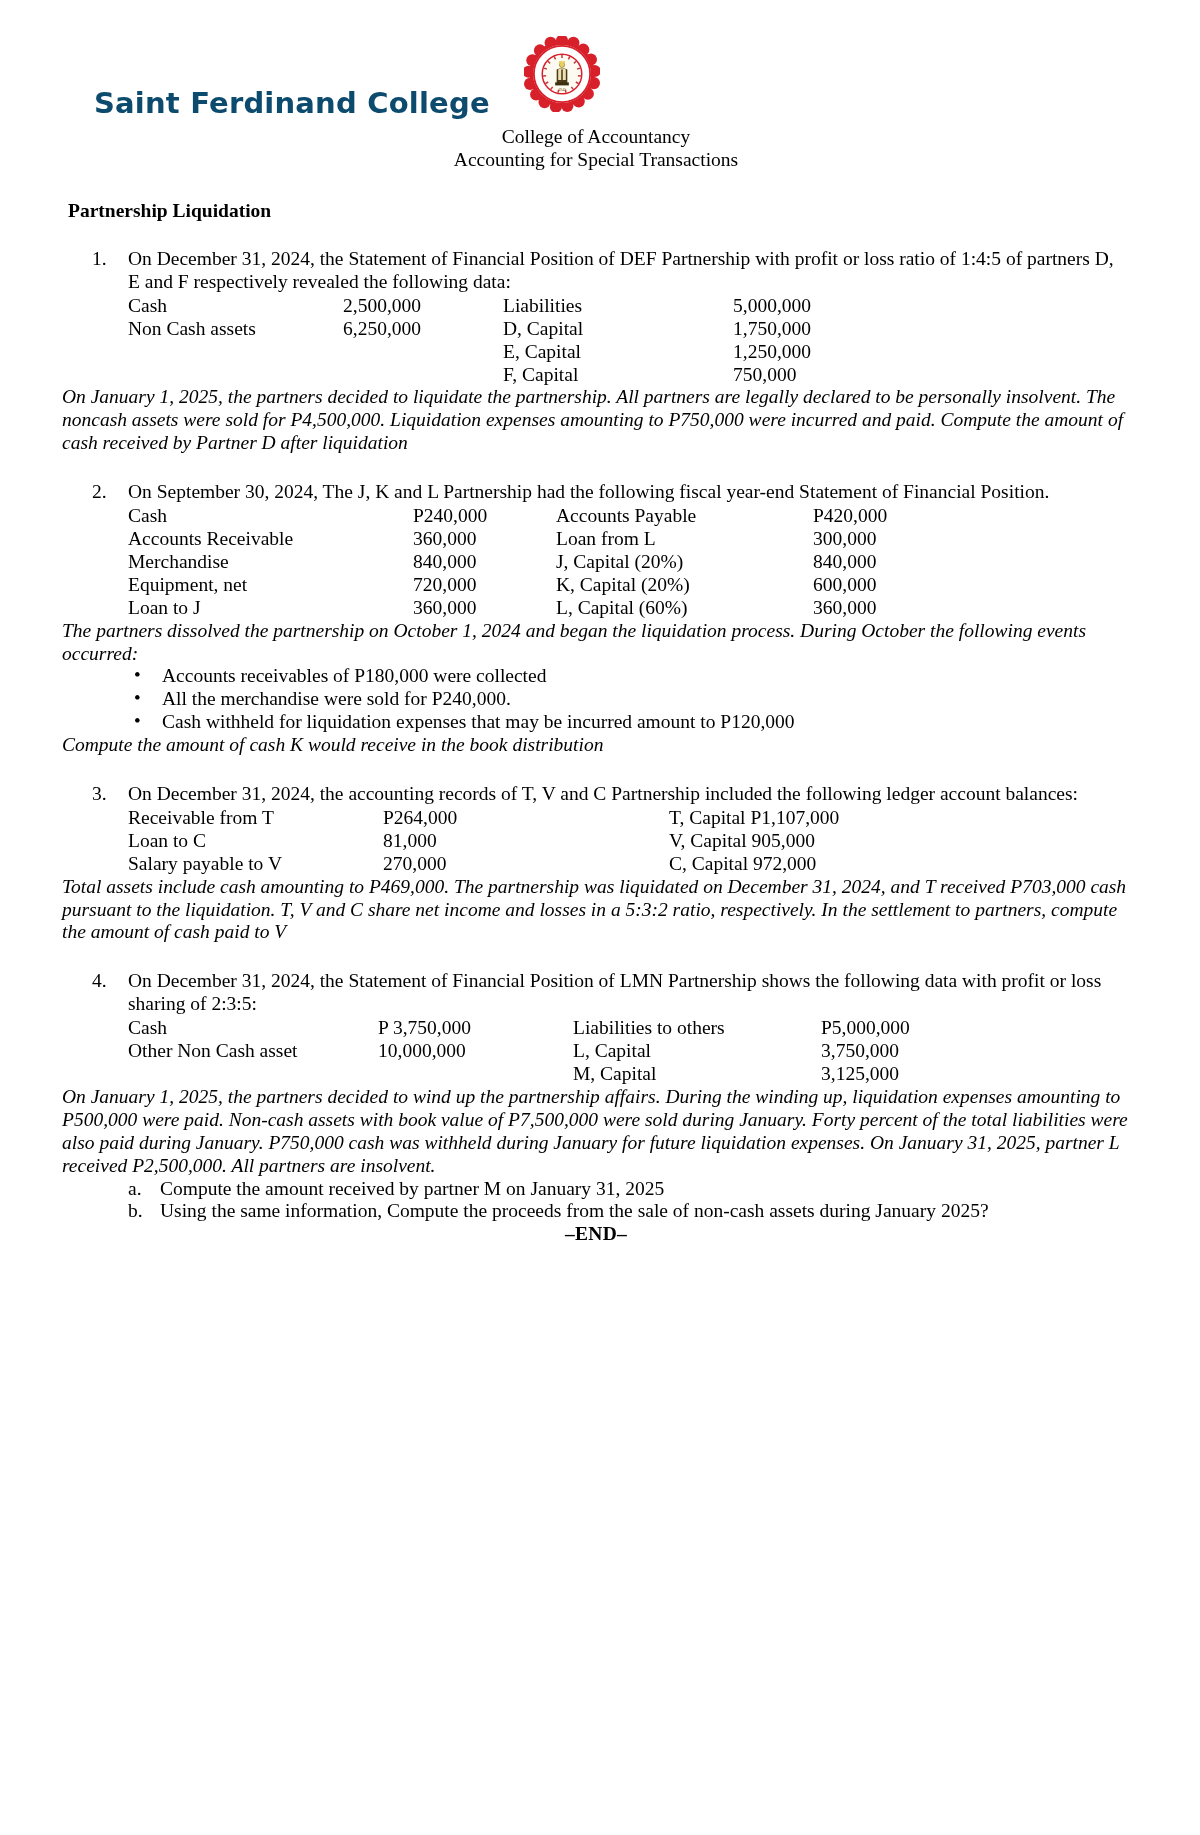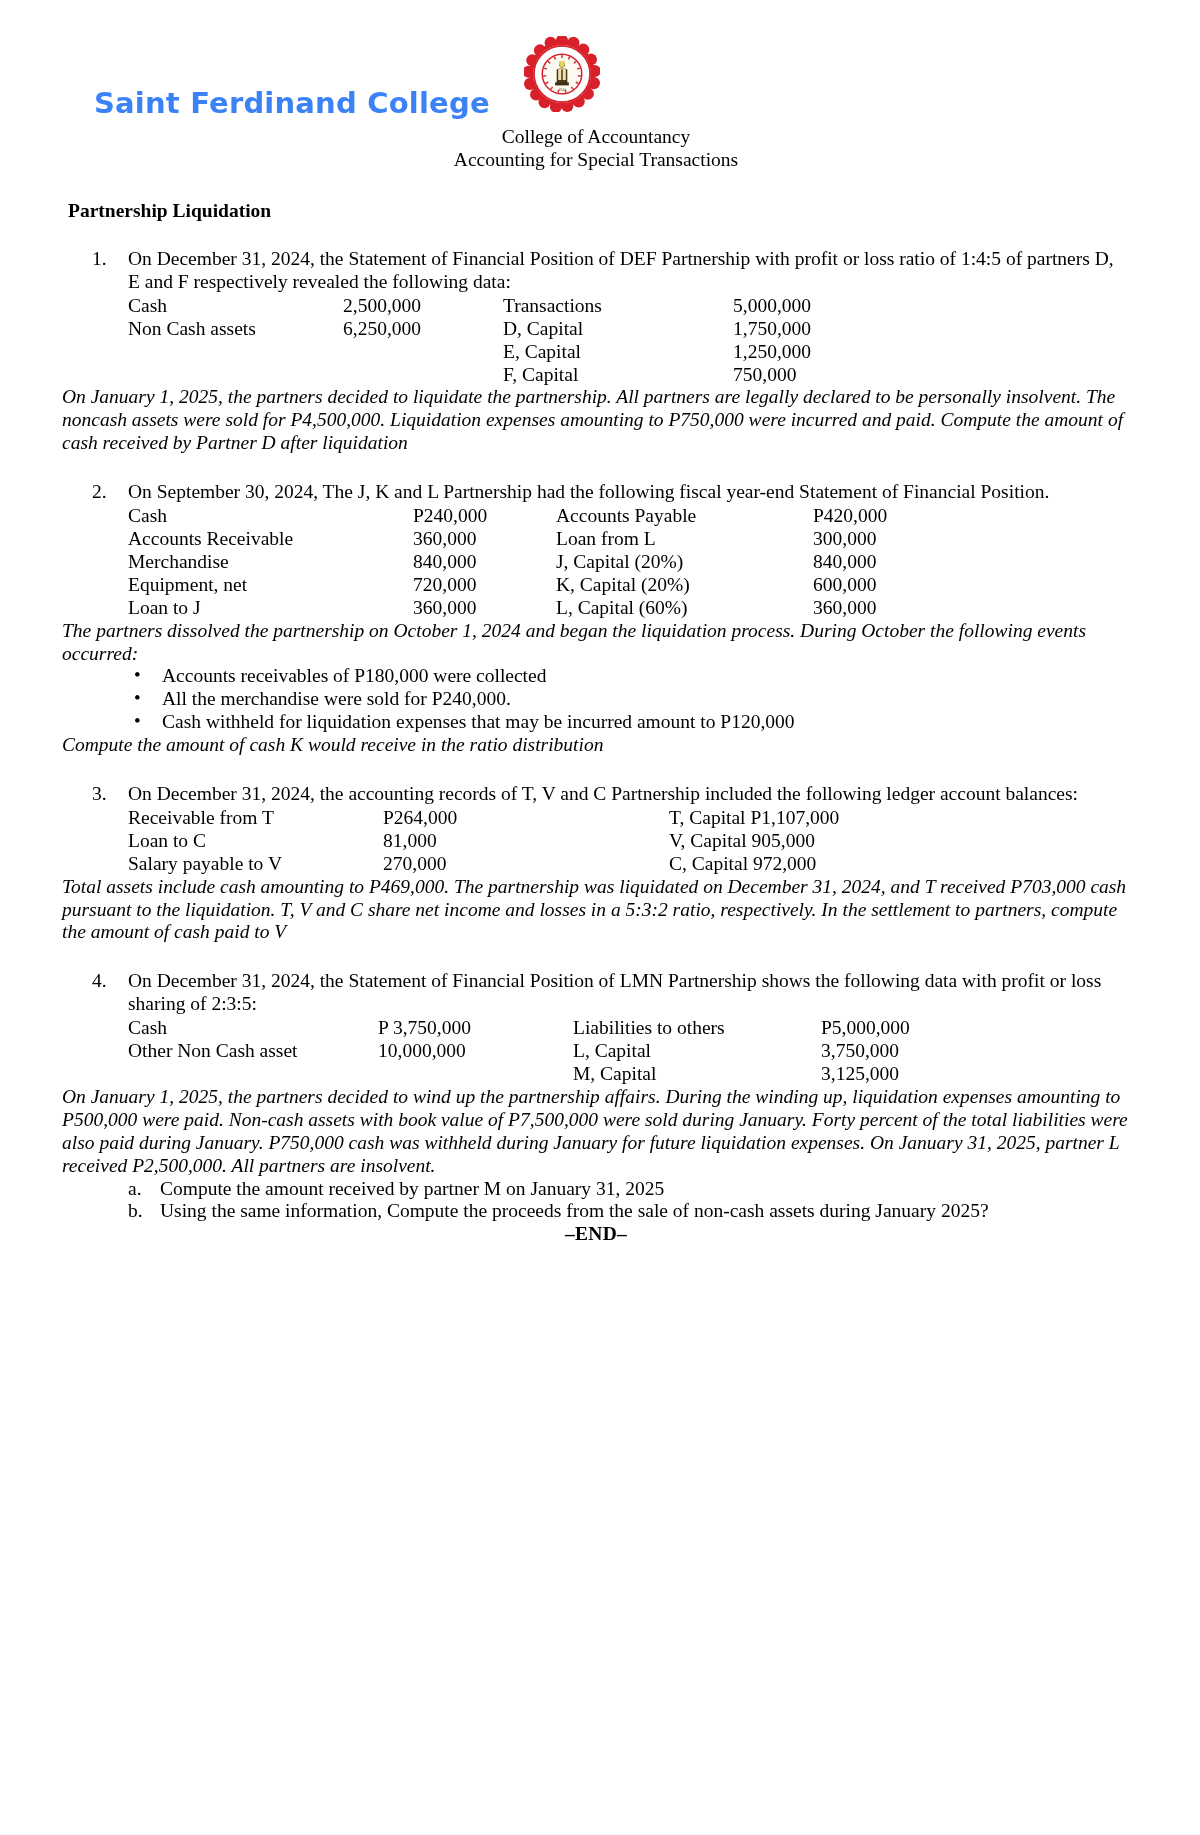--- a/index.html
+++ b/index.html
@@ -35,21 +35,21 @@
     height: 76px;
   }
   .school-name {
     position: absolute;
     left: 32px;
     top: 58px;
     font-family: "DejaVu Sans", sans-serif;
     font-size: 29px;
     font-weight: 600;
     letter-spacing: 0.2px;
-    color: #3b82f6;
+    color: #0c4a6e;
     white-space: nowrap;
   }
   .subline {
     position: absolute;
     width: 100%;
     text-align: center;
     font-size: 19.5px;
     left: 0;
   }
   .subline.one { top: 98px; }
@@ -241,21 +241,21 @@
   <div class="sec-title">Partnership Liquidation</div>
 
   <div class="qitem">
     <span class="num">1.</span>
     <span class="qtext">On December 31, 2024, the Statement of Financial Position of DEF Partnership with profit or loss ratio of 1:4:5 of partners D, E and F respectively revealed the following data:</span>
     <table class="fin fin1">
       <tbody>
         <tr>
           <td class="lbl">Cash</td>
           <td class="amt">2,500,000</td>
-          <td class="lbl2">Transactions</td>
+          <td class="lbl2">Liabilities</td>
           <td class="amt2">5,000,000</td>
         </tr>
         <tr>
           <td class="lbl">Non Cash assets</td>
           <td class="amt">6,250,000</td>
           <td class="lbl2">D, Capital</td>
           <td class="amt2">1,750,000</td>
         </tr>
         <tr>
           <td class="lbl"></td>
@@ -311,21 +311,21 @@
         </tr>
       </tbody>
     </table>
   </div>
   <p class="fullpara">The partners dissolved the partnership on October 1, 2024 and began the liquidation process. During October the following events occurred:</p>
   <ul class="bullets">
     <li>Accounts receivables of P180,000 were collected</li>
     <li>All the merchandise were sold for P240,000.</li>
     <li>Cash withheld for liquidation expenses that may be incurred amount to P120,000</li>
   </ul>
-  <p class="fullpara tight">Compute the amount of cash K would receive in the ratio distribution</p>
+  <p class="fullpara tight">Compute the amount of cash K would receive in the book distribution</p>
 
   <div class="qitem">
     <span class="num">3.</span>
     <span class="qtext">On December 31, 2024, the accounting records of T, V and C Partnership included the following ledger account balances:</span>
     <table class="fin fin3">
       <tbody>
         <tr>
           <td class="lbl">Receivable from T</td>
           <td class="amt">P264,000</td>
           <td class="lbl2">T, Capital P1,107,000</td>

